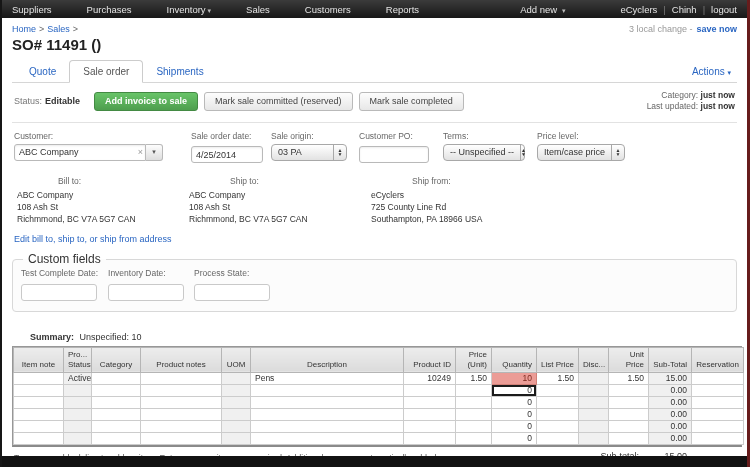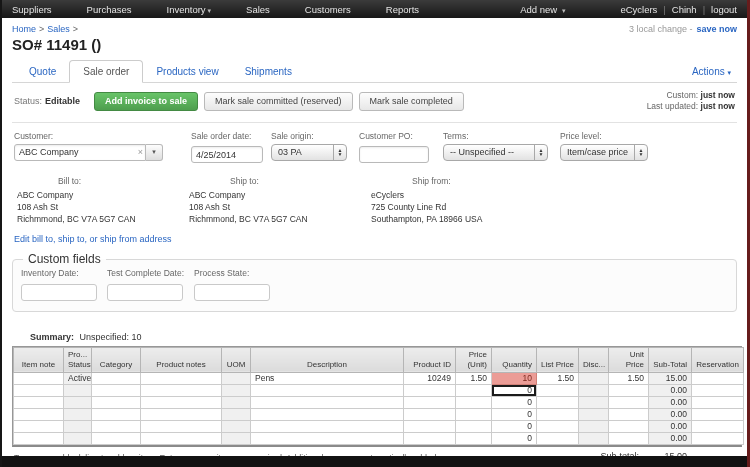--- a/index.html
+++ b/index.html
@@ -125,34 +125,33 @@
       <span class="crumb-sep">&gt;</span>
       <span class="unsaved">3 local change -</span>
       <span class="savenow">save now</span>
     </div>
     <div class="page-title">SO# 11491 ()</div>
 
     
     <div class="tabbar">
       <span class="tab">Quote</span>
       <span class="tab active">Sale order</span>
-      <span class="tab">Products view</span>
       <span class="tab">Shipments</span>
       <span class="actions"><span>Actions</span> <span class="caret">▾</span></span>
     </div>
 
     
     <div class="status-row">
       <span class="status-lbl">Status:</span>
       <span class="status-val">Editable</span>
       <button class="btn btn-green">Add invoice to sale</button>
       <button class="btn btn-gray">Mark sale committed (reserved)</button>
       <button class="btn btn-gray">Mark sale completed</button>
       <span class="meta">
-        <span>Custom:</span> <b>just now</b><br>
+        <span>Category:</span> <b>just now</b><br>
         <span>Last updated:</span> <b>just now</b>
       </span>
     </div>
 
     
     <div class="form-row">
       <div style="margin-right:28px;">
         <label class="fld-lbl">Customer:</label>
         <div class="combo">
           <input class="tinput" value="ABC Company" style="">
@@ -175,21 +174,21 @@
               <span>▼</span>
             </span>
         </div>
       </div>
       <div style="margin-right:14px;">
         <label class="fld-lbl">Customer PO:</label>
         <input class="tinput" style="width: 70px;" value="">
       </div>
       <div style="margin-right:12px;">
         <label class="fld-lbl">Terms:</label>
-        <div class="sel" style="width:105px;">
+        <div class="sel" style="width:82px;">
           <span class="selval">-- Unspecified --</span>
           <span class="stepper">
               <span>▲</span>
               <span>▼</span>
             </span>
         </div>
       </div>
       <div>
         <label class="fld-lbl">Price level:</label>
         <div class="sel" style="width:88px;">
@@ -229,25 +228,25 @@
         </div>
       </div>
     </div>
     <span class="lnk edit-addr">Edit bill to, ship to, or ship from address</span>
 
     
     <fieldset class="cf">
       <legend>Custom fields</legend>
       <div class="cf-fields">
         <div class="cf-field">
+          <label class="fld-lbl">Test Complete Date:</label>
+          <input class="tinput" value="" style="">
+        </div>
+        <div class="cf-field">
           <label class="fld-lbl">Inventory Date:</label>
-          <input class="tinput" value="" style="">
-        </div>
-        <div class="cf-field">
-          <label class="fld-lbl">Test Complete Date:</label>
           <input class="tinput" value="" style="">
         </div>
         <div class="cf-field">
           <label class="fld-lbl">Process State:</label>
           <input class="tinput" value="" style="">
         </div>
       </div>
     </fieldset>
 
     

